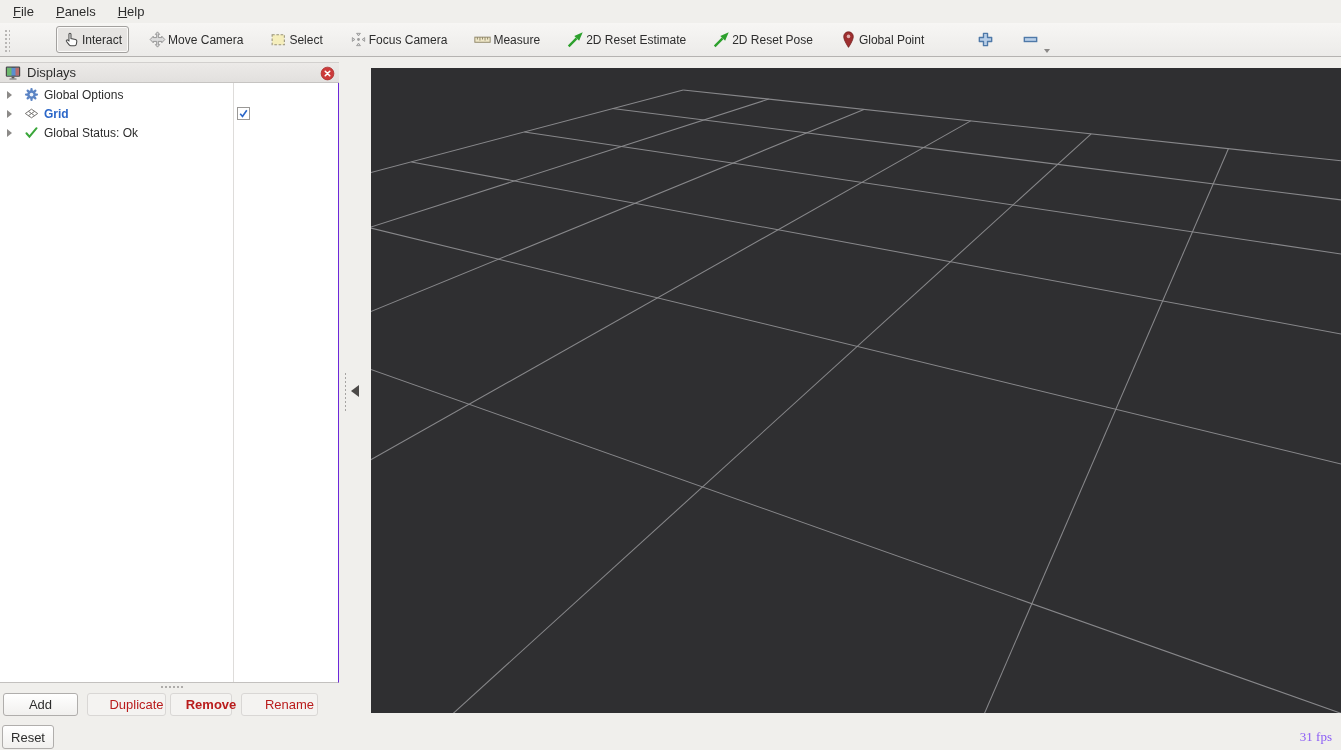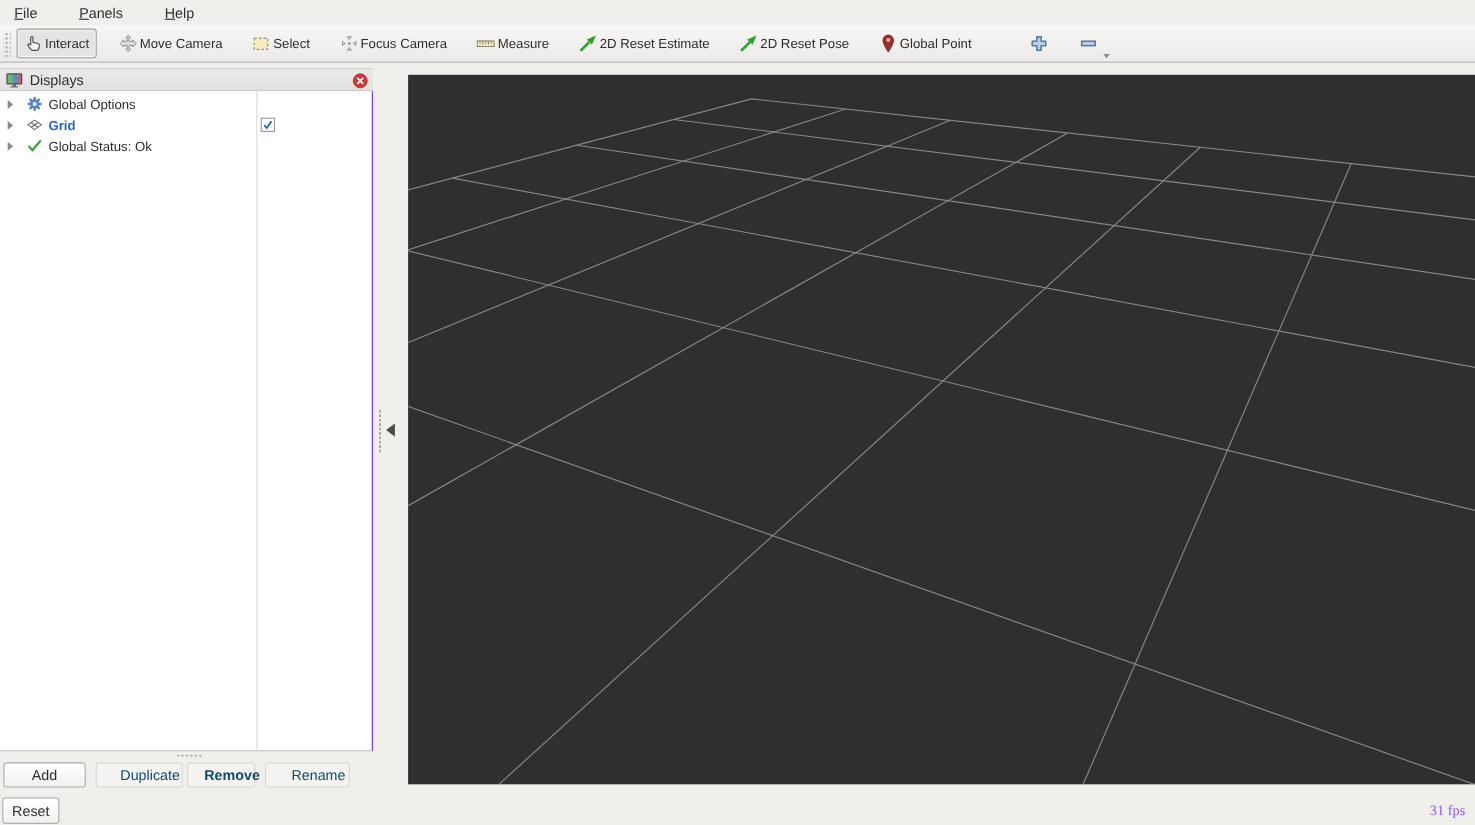--- a/index.html
+++ b/index.html
@@ -4,27 +4,27 @@
 <style>
   html,body{margin:0;padding:0;}
   body{
     width:1341px;height:750px;position:relative;overflow:hidden;
     background:#f0efec;color:#2d2d2d;
     font-family:"Liberation Sans","DejaVu Sans",sans-serif;
     -webkit-user-select:none;user-select:none;
   }
   
   .menubar{position:absolute;left:0;top:0;width:100%;height:23px;
-    display:flex;align-items:center;padding-left:10px;gap:32px;font-size:13px;box-sizing:border-box;}
+    display:flex;align-items:center;padding-left:10px;gap:16px;font-size:13px;box-sizing:border-box;}
   .menu-item{padding:1px 3px;cursor:default;white-space:nowrap;}
   .menu-item .mn{text-decoration:underline;}
   
   .toolbar{position:absolute;left:0;top:23px;width:100%;height:34px;box-sizing:border-box;
     background:linear-gradient(#f7f6f4,#ecebe9);border-bottom:1px solid #b5b3b1;
-    display:flex;align-items:center;padding-left:3px;}
+    display:flex;align-items:center;padding-left:3px;gap:41px;}
   .tb-handle{width:7px;height:24px;margin-right:5px;flex:0 0 auto;
     background-image:radial-gradient(circle,#b9b7b5 1px,transparent 1.3px);
     background-size:4px 4px;background-position:1px 1px;}
   .tool{display:flex;align-items:center;gap:2px;font-size:12px;white-space:nowrap;
     padding:4px 6px;border:1px solid transparent;border-radius:3px;margin-right:13px;cursor:default;}
   .tool.active{background:#e6e4e2;border-color:#a3a19f;box-shadow:0 0 0 1px #fbfaf8 inset;}
   .ticon{width:17px;height:17px;display:inline-flex;flex:0 0 auto;}
   .ticon svg{width:100%;height:100%;}
   .tool-plus{margin-left:28px;margin-right:18px;padding:4px;}
   .tool-minus{position:relative;padding:4px;}
@@ -50,21 +50,21 @@
   .trow.highlight .tlabel{color:#2a66c8;font-weight:bold;}
   .tcheck{position:absolute;left:237px;top:3px;width:13px;height:13px;box-sizing:border-box;
     border:1px solid #9a9896;background:#fff;}
   .tcheck svg{width:11px;height:11px;display:block;}
   .resize-dots{position:absolute;left:160px;top:685px;width:24px;height:5px;
     background-image:radial-gradient(circle,#aeacaa 0.9px,transparent 1.1px);background-size:4px 4px;}
   
   .btn{box-sizing:border-box;height:23px;border:1px solid #b0aeac;border-radius:3px;
     background:linear-gradient(#ffffff,#f1f0ee);font-size:13px;color:#2d2d2d;
     display:flex;align-items:center;justify-content:center;cursor:default;white-space:nowrap;}
-  .btn.disabled{color:#0c4a6e;border-color:#d9d7d5;background:#f4f3f1;padding-left:20px;}
+  .btn.disabled{color:#b91c1c;border-color:#d9d7d5;background:#f4f3f1;padding-left:20px;}
   .panel-buttons{position:absolute;left:3px;top:693px;display:flex;}
   
   .splitter-dots{position:absolute;left:344px;top:372px;width:3px;height:40px;
     background-image:radial-gradient(circle,#a6a4a2 0.9px,transparent 1.1px);background-size:3px 4px;}
   .collapse-arrow{position:absolute;left:351px;top:385px;width:0;height:0;cursor:default;
     border-right:8px solid #4c4a48;border-top:6px solid transparent;border-bottom:6px solid transparent;}
   
   .viewport{position:absolute;left:371px;top:68px;width:970px;height:645px;overflow:hidden;}
   #grid-svg{display:block;}
   #grid-svg line{stroke-width:1.05;opacity:0.95;}

